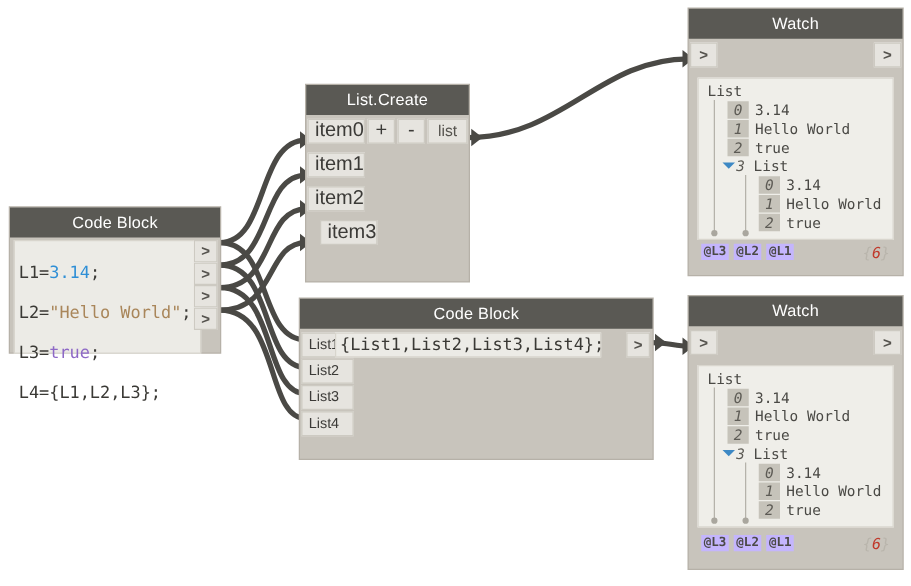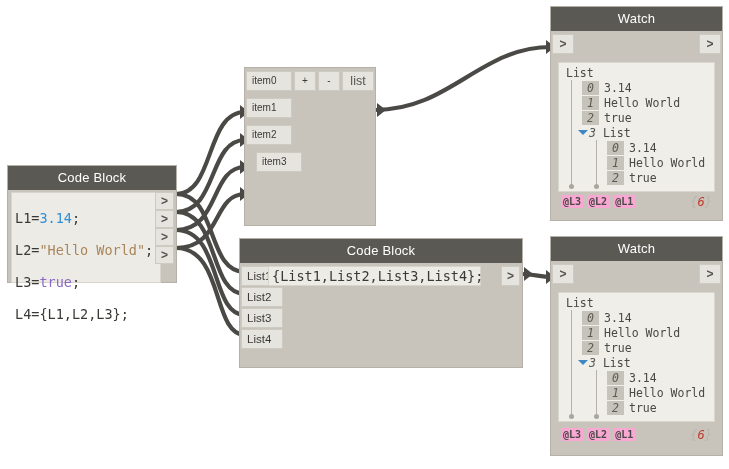--- a/index.html
+++ b/index.html
@@ -36,21 +36,21 @@
     letter-spacing: .2px;
     line-height: 1;
   }
   .node-body { position: relative; }
 
   
   .port {
     background: #e6e4df;
     box-shadow: inset 0 0 0 1px #cdcac2;
     color: #3b3a37;
-    font-size: 10px;
+    font-size: 16px;
     line-height: 20px;
     height: 20px;
     box-sizing: border-box;
     text-align: center;
   }
   .port.in { text-align: left; padding-left: 6px; }
   .port.out { text-align: center; color: #55534e; font-weight: bold; font-size: 12px; }
   .cb-code {
     background: #ecebe6;
     box-shadow: inset 0 0 0 1px #d8d5cd;
@@ -102,21 +102,21 @@
     position: absolute;
     left: 0; right: 0; bottom: 0;
     height: 20px;
   }
   .lvl-tags {
     position: absolute; left: 10px; top: 3px;
     font-family: "DejaVu Sans Mono", monospace;
     font-size: 10px; font-weight: bold;
     color: #4a4945;
   }
-  .lvl-tag { background: #f9a8d4; padding: 1px 2px; margin-right: 4px; }
+  .lvl-tag { background: #c4b5fd; padding: 1px 2px; margin-right: 4px; }
   .count-badge {
     position: absolute; right: 10px; top: 2px;
     font-family: "DejaVu Sans Mono", monospace;
     font-size: 12px; font-style: italic;
     color: #c0392b;
   }
   .count-badge .brace { color: #b9b5ac; }
 </style>
 </head>
 <body>
@@ -175,20 +175,21 @@
 <br><span><span>L4={L1,L2,L3}</span><span>;</span></span>
       </div>
       <div class="port out" style="position:absolute; right:2px; top:2px; width:19px; height:18px; line-height:18px;">&gt;</div>
       <div class="port out" style="position:absolute; right:2px; top:20px; width:19px; height:18px; line-height:18px;">&gt;</div>
       <div class="port out" style="position:absolute; right:2px; top:38px; width:19px; height:18px; line-height:18px;">&gt;</div>
       <div class="port out" style="position:absolute; right:2px; top:56px; width:19px; height:18px; line-height:18px;">&gt;</div>
     </div>
   </div>
 
   <div class="node" style="left:245px; top:68px; width:130px; height:157px;">
+    <div class="node-header">List.Create</div>
     <div class="node-body" style="height:131px;">
       <div class="port in" style="position:absolute; left:1px; top:3px; width:46px;">item0</div>
       <div class="port in" style="position:absolute; left:1px; top:30px; width:46px;">item1</div>
       <div class="port in" style="position:absolute; left:1px; top:57px; width:46px;">item2</div>
       <div class="port in" style="position:absolute; left:11px; top:84px; width:46px;">item3</div>
 
       <div class="port" style="position:absolute; left:49px; top:3px; width:22px;">+</div>
       <div class="port" style="position:absolute; left:73px; top:3px; width:22px;">-</div>
 
       <div class="port out" style="position:absolute; right:1px; top:3px; width:32px; font-weight:normal; font-size:12.5px;">list</div>

